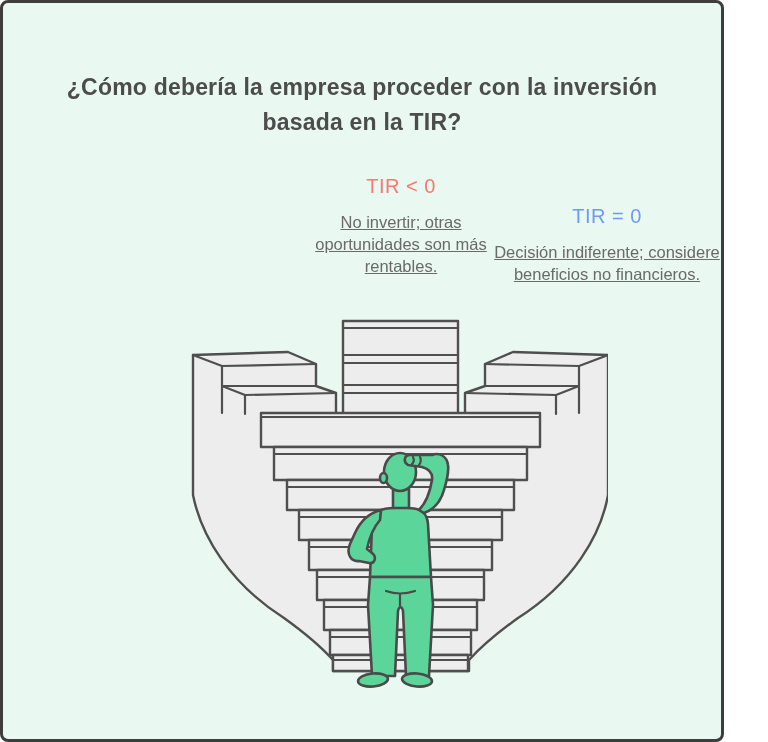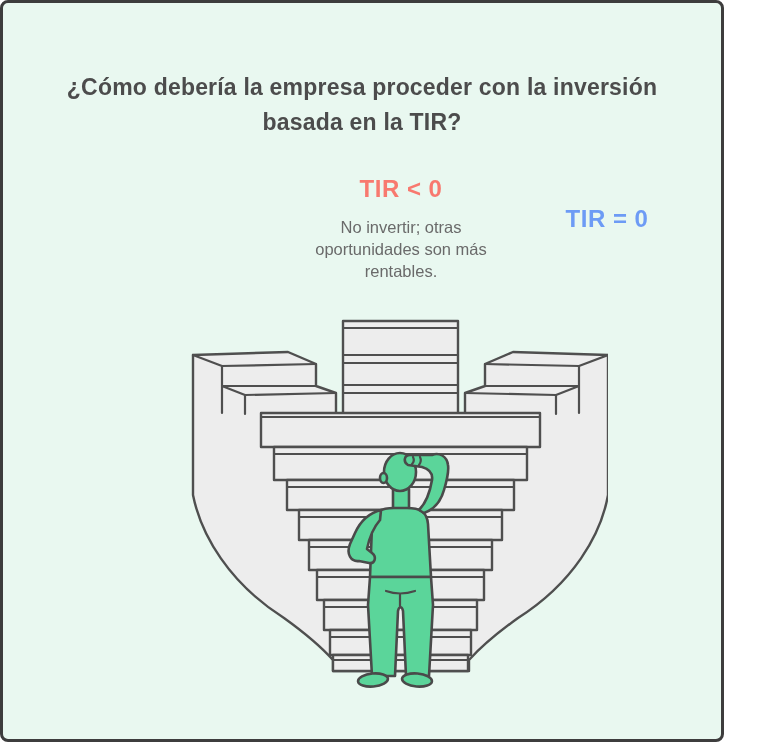--- a/index.html
+++ b/index.html
@@ -24,30 +24,31 @@
     line-height: 1.5;
     font-weight: bold;
     color: #4c4c4c;
     letter-spacing: 0.2px;
   }
   .option-card {
     position: absolute;
     text-align: center;
   }
   .option-card .heading {
-    font-size: 24px;
-    font-weight: bold;
+    font-size: 20px;
+    font-weight: normal;
     letter-spacing: 0.5px;
     margin: 0 0 14px 0;
   }
   .option-card .body-text {
     font-size: 16.5px;
     line-height: 1.32;
     color: #6a6a6a;
     margin: 0;
+    text-decoration: underline;
   }
   .card-positive { left: 52px;  top: 202px; width: 238px; }
   .card-negative { left: 291px; top: 172px; width: 214px; }
   .card-zero     { left: 488px; top: 202px; width: 232px; }
   .card-positive .heading { color: #36d498; }
   .card-negative .heading { color: #f8796f; }
   .card-zero     .heading { color: #6d9bf5; }
   .illustration {
     position: absolute;
     left: 185px;
@@ -70,20 +71,21 @@
   <div class="option-card card-positive">
   </div>
 
   <div class="option-card card-negative">
     <div class="heading">TIR &lt; 0</div>
     <p class="body-text">No invertir; otras oportunidades son más rentables.</p>
   </div>
 
   <div class="option-card card-zero">
     <div class="heading">TIR = 0</div>
+    <p class="body-text">Decisión indiferente; considere beneficios no financieros.</p>
   </div>
 
   <svg class="illustration" viewBox="185 310 420 380" xmlns="http://www.w3.org/2000/svg">
 
     <g>
       <path class="stair-shape" d="
         M 190,352
         L 285,349 L 313,361 L 313,383 L 333,390 L 333,411
         L 340,411 L 340,318 L 455,318 L 455,411 L 462,411
         L 462,390 L 482,383 L 482,361 L 510,349 L 605,352

